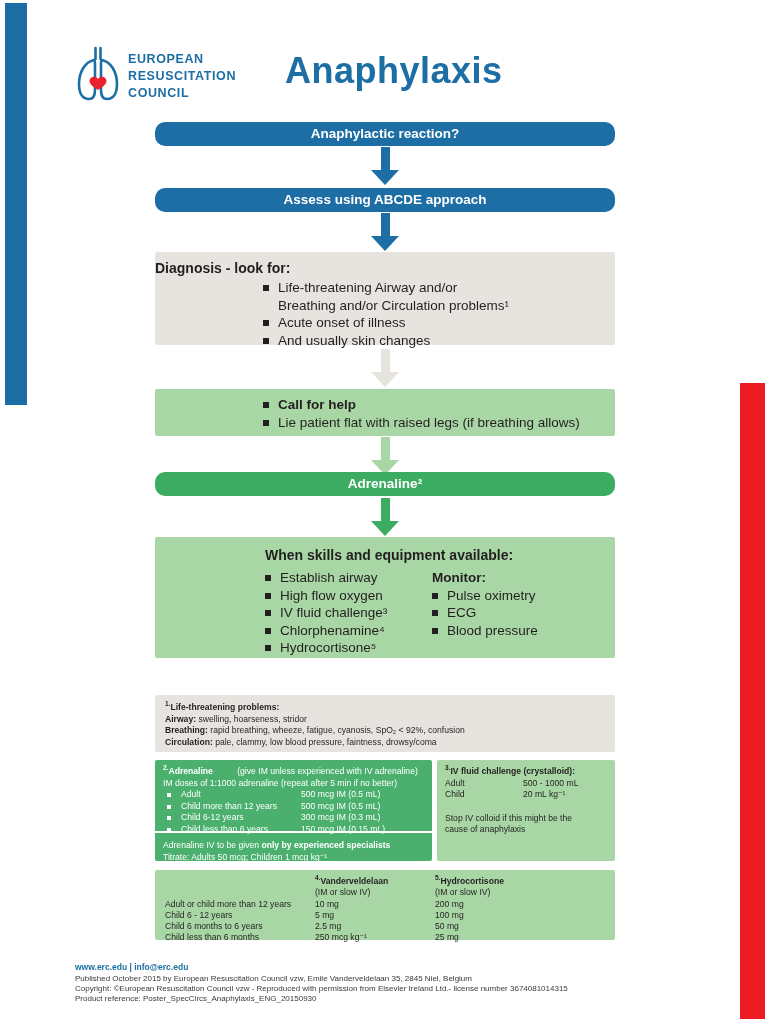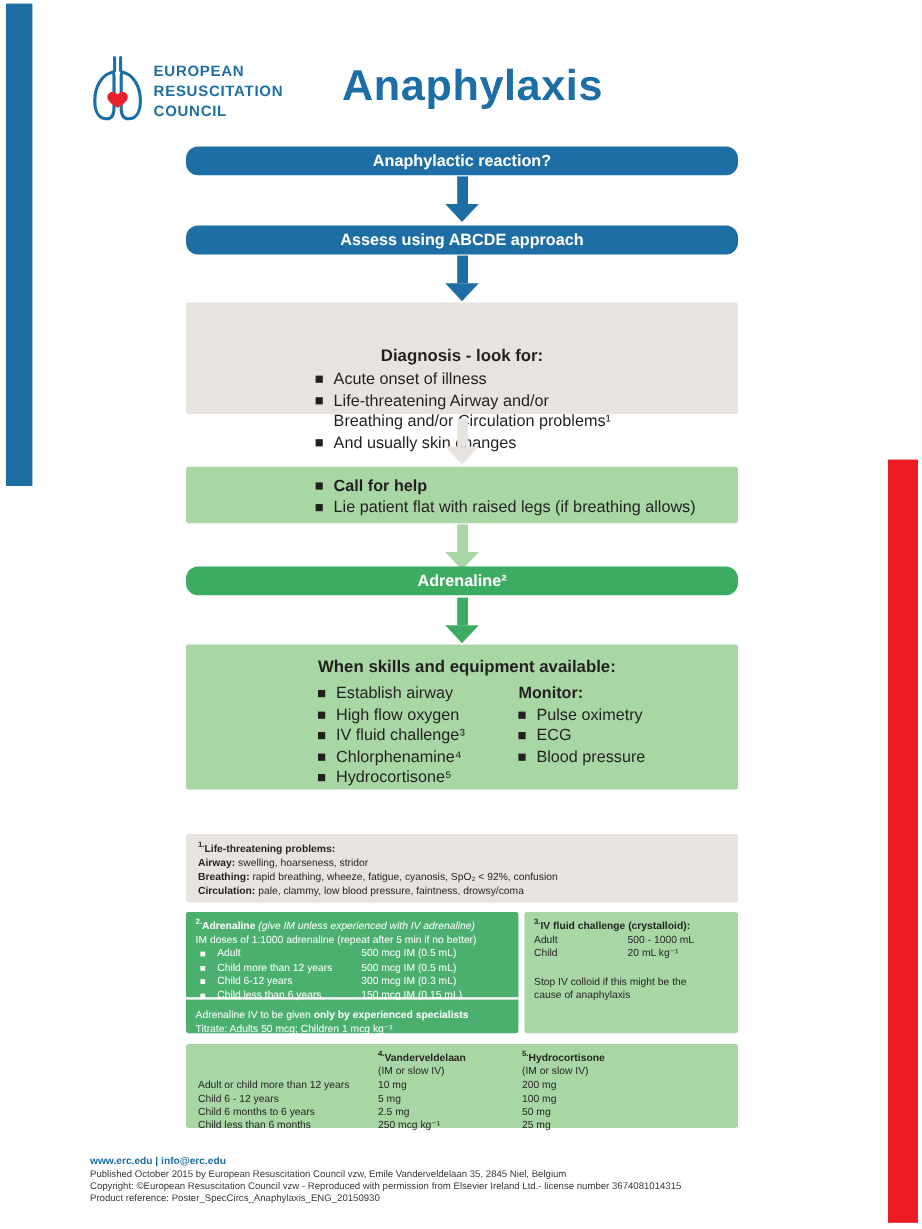--- a/index.html
+++ b/index.html
@@ -22,21 +22,21 @@
   .green-mid{background:#4bb06e;border-radius:2px;}
   
   .arrow{left:368px;width:34px;display:flex;flex-direction:column;align-items:center;}
   .arrow .stem{width:9px;height:23px;}
   .arrow .head{width:0;height:0;border-left:14px solid transparent;border-right:14px solid transparent;border-top:15px solid;}
   .arr-blue .stem{background:#1c6ea4;} .arr-blue .head{border-top-color:#1c6ea4;}
   .arr-gray .stem{background:#e7e4df;} .arr-gray .head{border-top-color:#e7e4df;}
   .arr-lgreen .stem{background:#a8d7a5;} .arr-lgreen .head{border-top-color:#a8d7a5;}
   .arr-green .stem{background:#3cac62;} .arr-green .head{border-top-color:#3cac62;}
   
-  .box-title{font-weight:bold;font-size:14px;text-align:center;padding-top:8px;margin-top:28px;}
+  .box-title{font-weight:bold;font-size:14px;padding-top:8px;}
   .bullets{margin:3px 0 0 108px;font-size:13.5px;line-height:17.5px;}
   .brow{display:flex;align-items:flex-start;}
   .sq{flex:0 0 auto;width:6px;height:6px;background:#231f20;margin:6px 9px 0 0;}
   .skills-title{font-weight:bold;font-size:14px;margin:10px 0 6px 110px;}
   .skills-cols{display:flex;margin-left:110px;font-size:13.5px;line-height:17.5px;}
   .skills-left{width:145px;}
   .skills-right{margin-left:22px;}
   .monitor-hd{font-weight:bold;}
   
   .fn{font-size:8.6px;line-height:11.5px;}
@@ -51,21 +51,21 @@
   .fluid-row{position:relative;}
   .fluid-row .val{position:absolute;left:78px;top:0;}
   
   .tbl-row{position:relative;height:10px;}
   .c1{position:absolute;left:10px;top:0;}
   .c2{position:absolute;left:160px;top:0;}
   .c3{position:absolute;left:280px;top:0;}
   
   .footer-links{left:75px;top:962px;color:#1c6ea4;font-weight:bold;font-size:8.5px;cursor:pointer;}
   .footer-line{left:75px;color:#3d3935;font-size:8px;}
-  .italic{font-style:italic;}
+  .italic{padding-left:22px;}
 </style>
 </head>
 <body>
 
 <div class="page">
 
   <div class="abs left-bar"></div>
   <div class="abs right-bar"></div>
 
   <svg class="abs" style="left:72px;top:44px;" width="52" height="62" viewBox="0 0 52 62">
@@ -93,28 +93,28 @@
   <div class="abs arrow arr-blue" style="top:213px;">
     <div class="stem"></div>
     <div class="head"></div>
   </div>
 
   <div class="abs flow-box gray-box" style="top:252px;height:93px;">
     <div class="box-title">Diagnosis - look for:</div>
     <div class="bullets">
       <div class="brow">
           <span class="sq"></span>
-        <span>Acute onset of illness</span>
-        </div>
-      <div class="brow">
-          <span class="sq"></span>
         <span>
           <span>Life-threatening Airway and/or</span><br>
           <span>Breathing and/or Circulation problems¹</span>
         </span>
+        </div>
+      <div class="brow">
+          <span class="sq"></span>
+        <span>Acute onset of illness</span>
         </div>
       <div class="brow">
           <span class="sq"></span>
         <span>And usually skin changes</span>
         </div>
     </div>
   </div>
   <div class="abs arrow arr-gray" style="top:349px;">
     <div class="stem"></div>
     <div class="head"></div>

